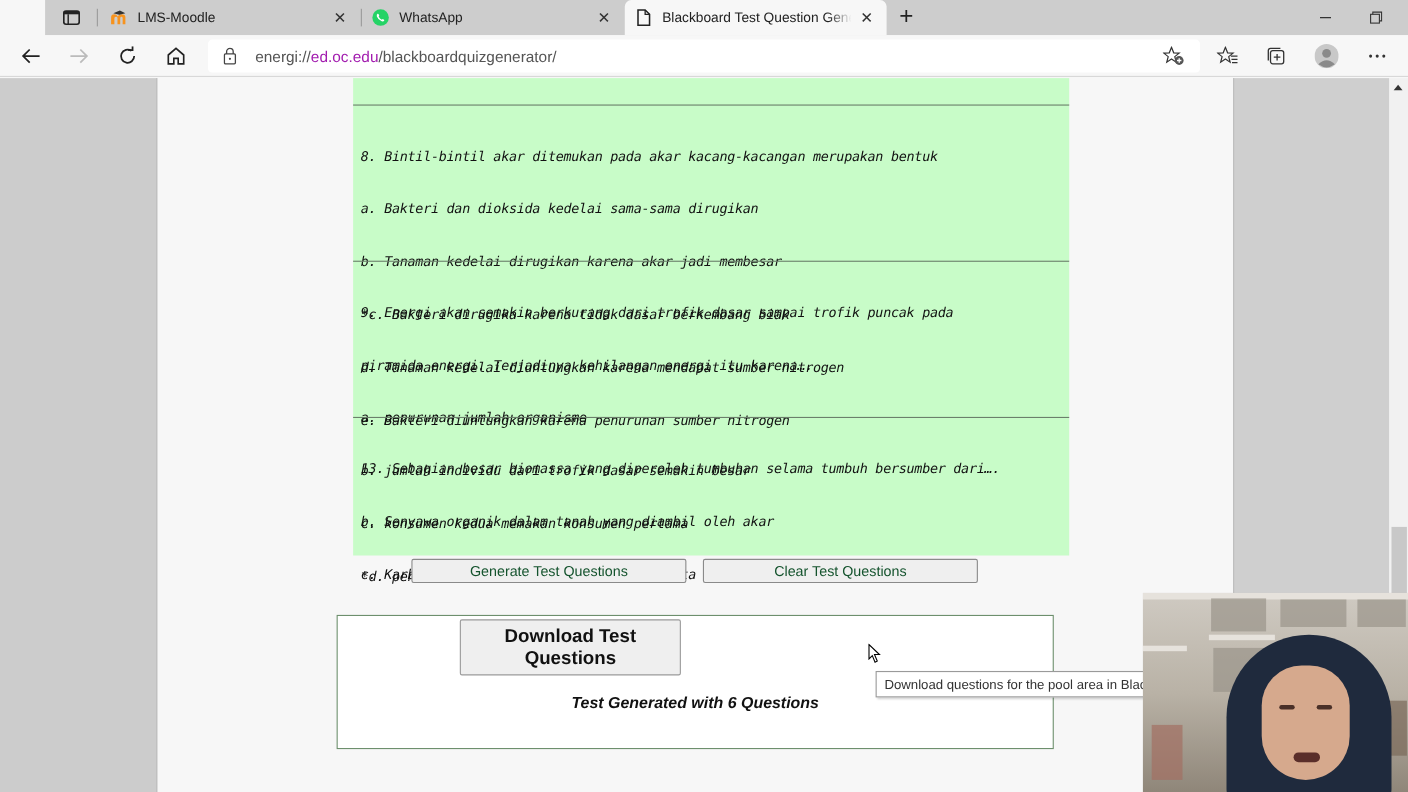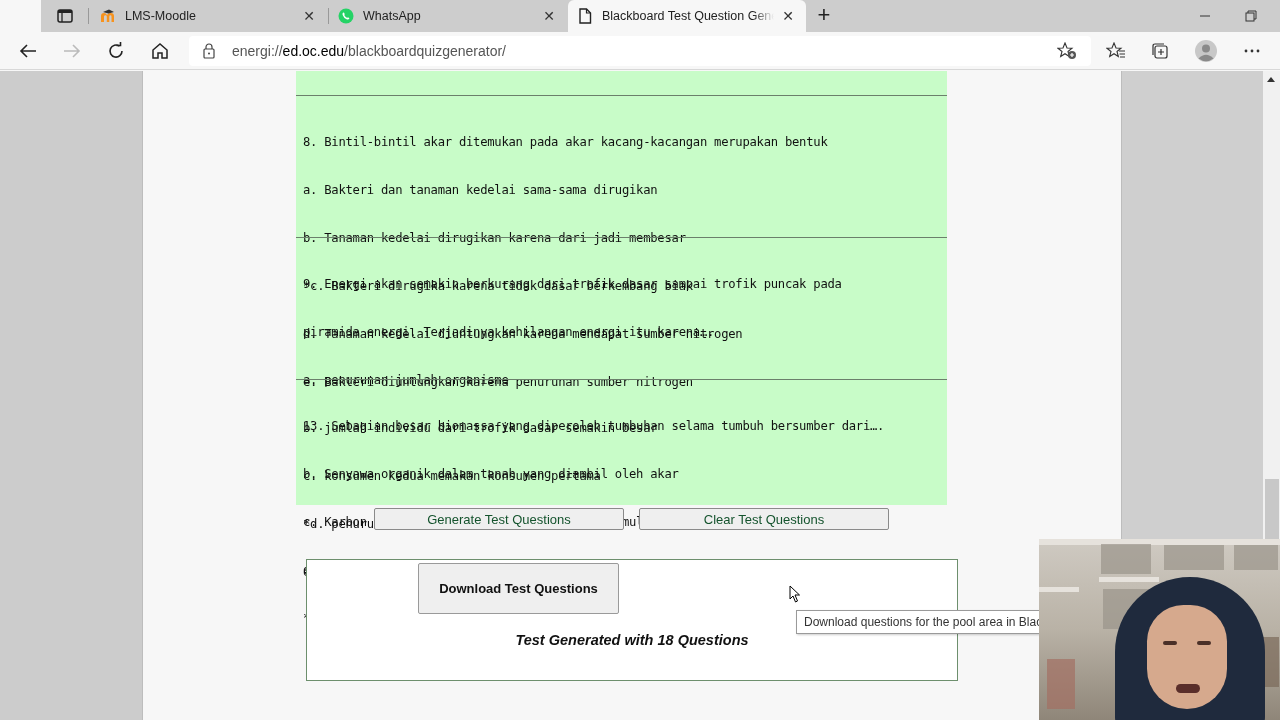--- a/index.html
+++ b/index.html
@@ -21,28 +21,28 @@
   .url-text .dim { color: #555; }
   .tbbtn { position: absolute; top: 5px; width: 30px; height: 28px; display: flex; align-items: center; justify-content: center; }
 
   .viewport { position: absolute; left: 0; top: 71px; width: 1280px; height: 649px; background: #f7f7f7; }
   .side-left { position: absolute; left: 0; top: 0; width: 143px; height: 649px; background: #cccccc; border-right: 1px solid #bdbdbd; }
   .side-right { position: absolute; left: 1121px; top: 0; width: 142px; height: 470px; background: #cfcfcf; border-left: 1px solid #bdbdbd; }
   .scrollbar { position: absolute; left: 1263px; top: 0; width: 17px; height: 649px; background: #f1f1f1; }
   .scroll-up { position: absolute; left: 4px; top: 6px; width: 0; height: 0; border-left: 4px solid transparent; border-right: 4px solid transparent; border-bottom: 5px solid #333; }
   .scroll-thumb { position: absolute; left: 2px; top: 408px; width: 14px; height: 241px; background: #c8c8c8; }
 
-  .qpanel { position: absolute; left: 296px; top: 0; width: 651px; height: 434px; background: #c8fcc8; }
+  .qpanel { position: absolute; left: 321px; top: 0; width: 651px; height: 434px; background: #c8fcc8; font-style: italic; }
   .qblock { position: absolute; left: 0; width: 651px; border-top: 1px solid #6b7f6b; padding: 6px 0 0 7px; font-family: "DejaVu Sans Mono", "Liberation Mono", monospace; font-size: 12.2px; line-height: 16px; color: #111; white-space: pre; }
   .qblock .line { display: block; height: 16px; letter-spacing: -0.25px; }
 
   .btn-std { position: absolute; top: 437px; width: 250px; height: 22px; background: #efefef; border: 1px solid #8a8a8a; border-radius: 2px; font-size: 13px; color: #14532d; display: flex; align-items: center; justify-content: center; }
 
   .dlpanel { position: absolute; left: 306px; top: 488px; width: 652px; height: 122px; background: #fff; border: 1px solid #6d8f6d; }
-  .dlbtn { position: absolute; top: 3px; width: 201px; height: 51px; background: #efefef; border: 1px solid #9a9a9a; border-radius: 2px; font-size: 13px; font-weight: bold; color: #111; display: flex; align-items: center; justify-content: center; }
+  .dlbtn { position: absolute; top: 3px; width: 201px; height: 51px; background: #efefef; border: 1px solid #9a9a9a; border-radius: 2px; font-size: 17px; font-weight: bold; color: #111; display: flex; align-items: center; justify-content: center; }
   .dlbtn.hover { background: #e5e5e5; }
   .status { position: absolute; left: 0; top: 72px; width: 650px; text-align: center; font-size: 14.5px; font-weight: bold; font-style: italic; color: #111; }
 
   .tooltip { position: absolute; left: 796px; top: 539px; background: #fff; border: 1px solid #9a9a9a; padding: 4px 7px; font-size: 12px; color: #333; white-space: nowrap; box-shadow: 1px 1px 2px rgba(0,0,0,0.2); }
   .cursor { position: absolute; left: 789px; top: 514px; }
 
   .webcam { position: absolute; left: 1039px; top: 539px; width: 241px; height: 181px; background: linear-gradient(180deg, #cfcac2 0%, #b9b2a6 50%, #8f8679 100%); overflow: hidden; }
   .wc-shelf { position: absolute; background: #e6e2dc; }
   .wc-glass { position: absolute; background: #9a948a; opacity: 0.7; }
   .wc-hijab { position: absolute; left: 76px; top: 38px; width: 150px; height: 160px; background: #1f2a3d; border-radius: 75px 75px 20px 20px; }
@@ -140,21 +140,21 @@
         <path d="M2 8 L9 2 L16 8 V16 H11 V11 H7 V16 H2 Z" fill="none" stroke="#222" stroke-width="1.5"></path>
       </svg>
   </div>
 
   <div class="url-box">
     <svg style="position:absolute;left:14px;top:7px" width="12" height="16" viewBox="0 0 12 16">
         <rect x="1" y="6" width="10" height="9" rx="1" fill="none" stroke="#444" stroke-width="1.2"></rect>
         <path d="M3 6 V4 A3 3 0 0 1 9 4 V6" fill="none" stroke="#444" stroke-width="1.2"></path>
         <circle cx="6" cy="10.5" r="1" fill="#444"></circle>
       </svg>
-    <div class="url-text"><span class="dim">energi://</span><span style="color:#000000">ed.oc.edu</span><span class="dim">/blackboardquizgenerator/</span></div>
+    <div class="url-text"><span class="dim">energi://</span><span style="color:#a21caf">ed.oc.edu</span><span class="dim">/blackboardquizgenerator/</span></div>
     <svg style="position:absolute;left:868px;top:6px" width="20" height="18" viewBox="0 0 20 18">
         <path d="M8 1 L10 6 L15 6.3 L11 9.5 L12.3 14.5 L8 11.7 L3.7 14.5 L5 9.5 L1 6.3 L6 6 Z" fill="none" stroke="#333" stroke-width="1.1"></path>
         <circle cx="15" cy="13" r="4" fill="#555"></circle>
         <path d="M15 11 V15 M13 13 H17" stroke="#fff" stroke-width="1.2"></path>
       </svg>
   </div>
 
   <div class="tbbtn" style="left:1101px">
     <svg width="20" height="18" viewBox="0 0 20 18">
         <path d="M8 1 L10 6 L15 6.3 L11 9.5 L12.3 14.5 L8 11.7 L3.7 14.5 L5 9.5 L1 6.3 L6 6 Z" fill="none" stroke="#333" stroke-width="1.1"></path>
@@ -184,22 +184,22 @@
   </div>
 </div>
 
 <div class="viewport">
   <div class="side-left"></div>
   <div class="side-right"></div>
 
   <div class="qpanel">
     <div class="qblock" style="top:24px;height:142px">
       <span class="line">8. Bintil-bintil akar ditemukan pada akar kacang-kacangan merupakan bentuk</span>
-      <span class="line">a. Bakteri dan tanaman kedelai sama-sama dirugikan</span>
-      <span class="line">b. Tanaman kedelai dirugikan karena dari jadi membesar</span>
+      <span class="line">a. Bakteri dan dioksida kedelai sama-sama dirugikan</span>
+      <span class="line">b. Tanaman kedelai dirugikan karena akar jadi membesar</span>
       <span class="line">*c. Bakteri dirugika karena tidak dasar berkembang biak</span>
       <span class="line">d. Tanaman kedelai diuntungkan karena mendapat sumber nitrogen</span>
       <span class="line">e. Bakteri diuntungkan karena penurunan sumber nitrogen</span>
     </div>
     <div class="qblock" style="top:166px;height:142px">
       <span class="line">9. Energi akan semakin berkurang dari trofik dasar sampai trofik puncak pada</span>
       <span class="line">piramida energi. Terjadinya kehilangan energi itu karena….</span>
       <span class="line">a. penurunan jumlah organisme</span>
       <span class="line">b. jumlah individu dari trofik dasar semakin besar</span>
       <span class="line">c. konsumen kedua memakan konsumen pertama</span>
@@ -213,21 +213,21 @@
       <span class="line">d. Mineral larut di dalam air dan di ambil oleh akar</span>
       <span class="line">*e. Energi matahari yang ditangkap klorofil</span>
     </div>
   </div>
 
   <button class="btn-std" style="left:374px">Generate Test Questions</button>
   <button class="btn-std" style="left:639px">Clear Test Questions</button>
 
   <div class="dlpanel">
     <button class="dlbtn" style="left:111px">Download Test Questions</button>
-    <div class="status">Test Generated with 18 Questions</div>
+    <div class="status">Test Generated with 6 Questions</div>
   </div>
 
   <div class="tooltip">Download questions for the pool area in Blackboard</div>
 
   <svg class="cursor" width="12" height="18" viewBox="0 0 12 18">
       <path d="M1 1 L1 14 L4 11 L6.5 17 L8.5 16 L6 10 L10.5 10 Z" fill="#fff" stroke="#000" stroke-width="1"></path>
     </svg>
 
   <div class="scrollbar">
     <div class="scroll-up"></div>

